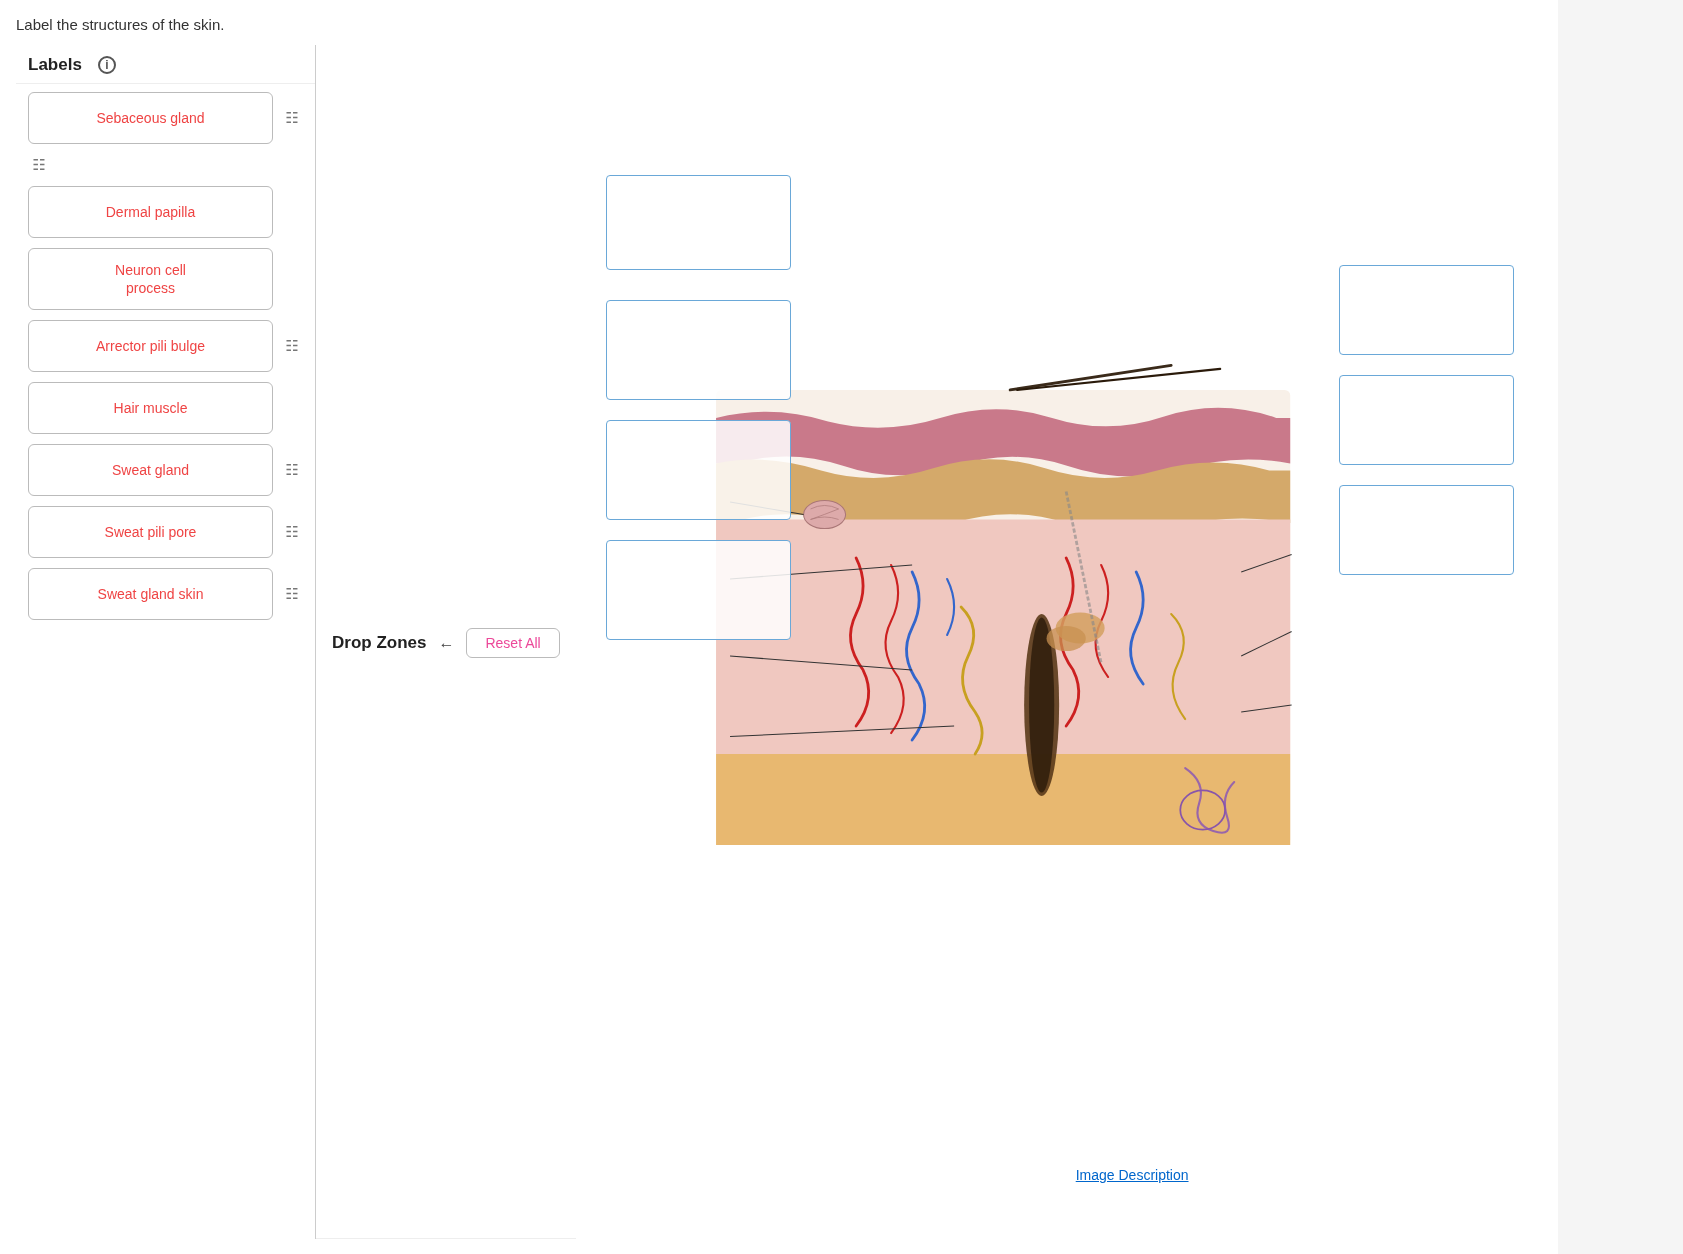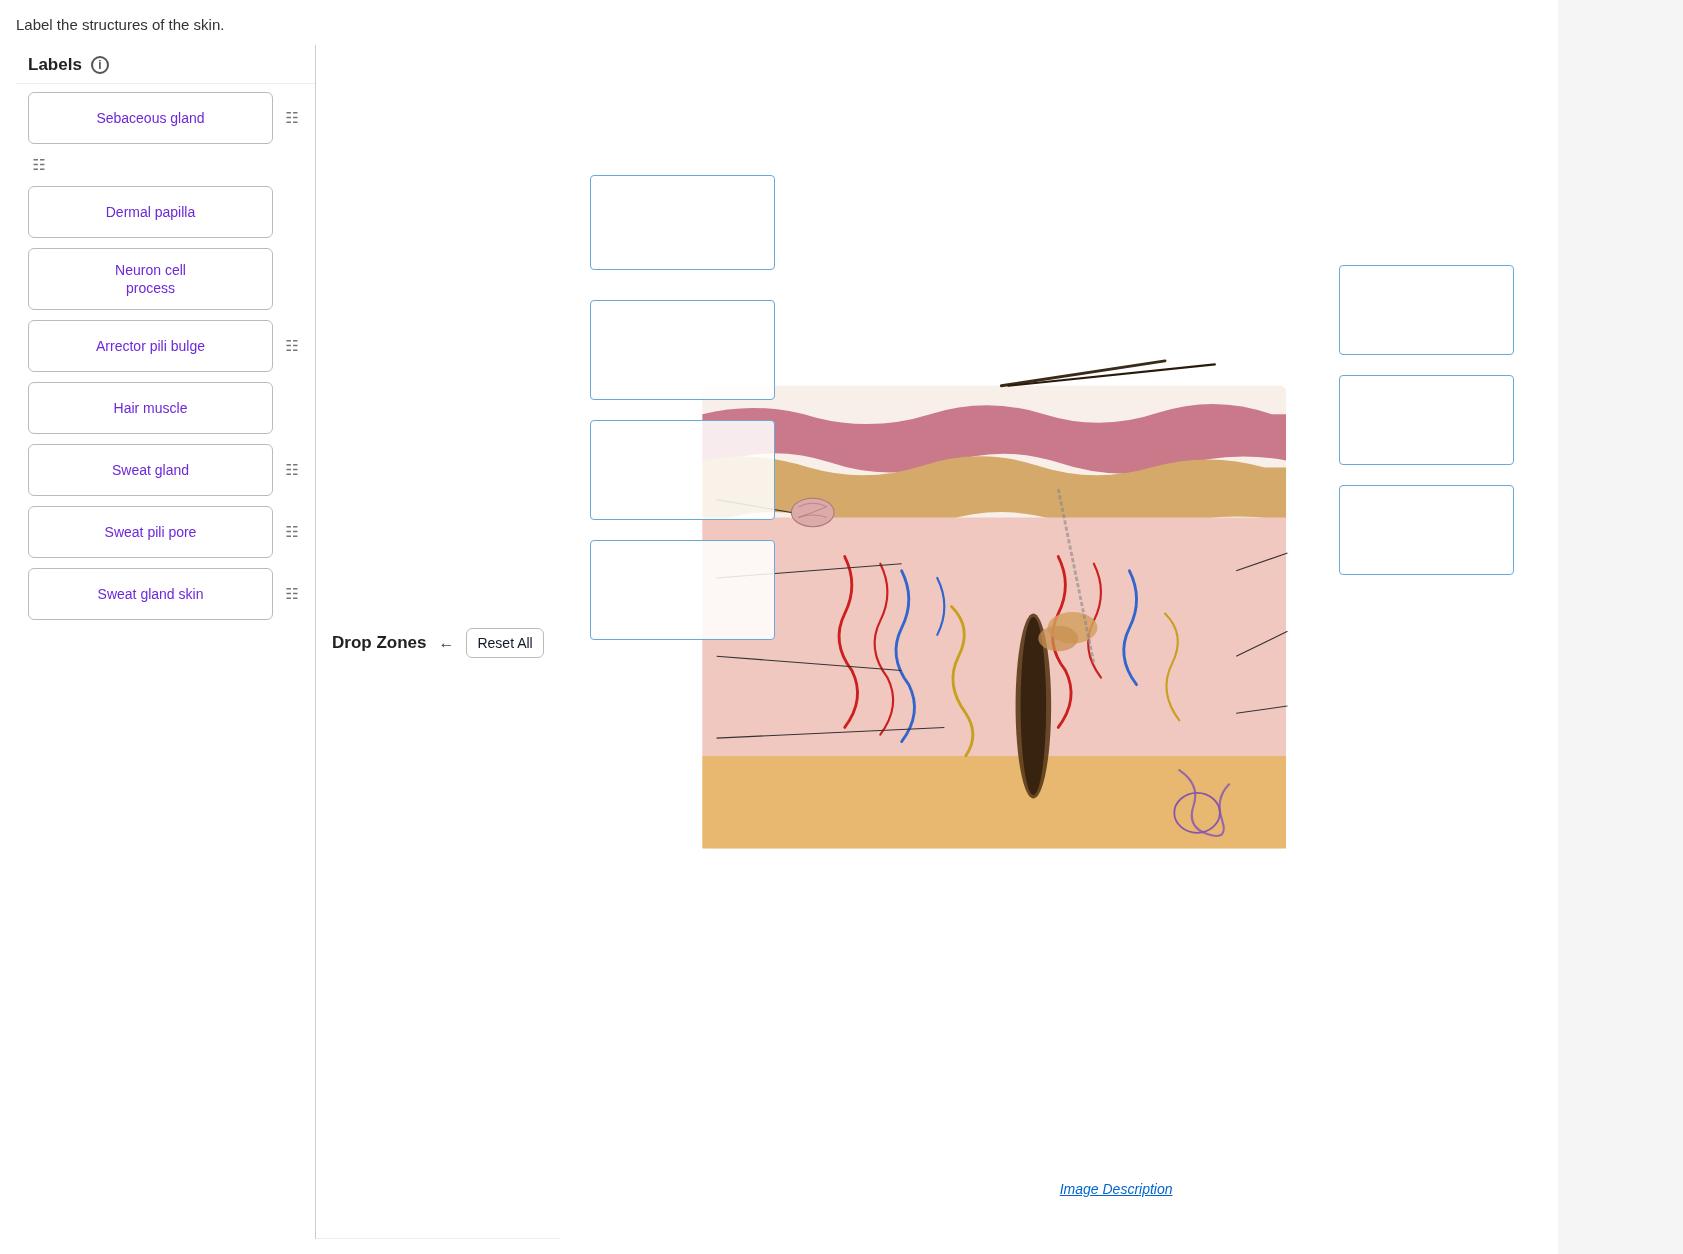--- a/index.html
+++ b/index.html
@@ -30,21 +30,21 @@
       width: 300px;
       min-width: 300px;
       background: #fff;
       border-right: 1px solid #ccc;
       display: flex;
       flex-direction: column;
     }
     .left-header {
       display: flex;
       align-items: center;
-      gap: 9px;
+      gap: 16px;
       padding: 10px 12px 8px 12px;
       font-weight: 700;
       font-size: 17px;
       color: #222;
       border-bottom: 1px solid #eee;
     }
     .info-icon {
       width: 18px;
       height: 18px;
       border-radius: 50%;
@@ -69,21 +69,21 @@
       gap: 8px;
       margin-bottom: 10px;
     }
     .label-card {
       flex: 1;
       border: 1.5px solid #bbb;
       border-radius: 6px;
       padding: 12px 10px;
       text-align: center;
       font-size: 14px;
-      color: #6d28d9;
+      color: #ef4444;
       background: #fff;
       cursor: grab;
       min-height: 52px;
       display: flex;
       align-items: center;
       justify-content: center;
       line-height: 1.3;
     }
     .note-icon {
       width: 22px;
@@ -121,24 +121,24 @@
       color: #222;
     }
     .arrow-icon {
       font-size: 16px;
       color: #444;
       cursor: pointer;
     }
     .reset-btn {
       border: 1.5px solid #bbb;
       border-radius: 6px;
-      padding: 6px 10px;
+      padding: 6px 18px;
       background: #fff;
       font-size: 14px;
-      color: #0f172a;
+      color: #ec4899;
       cursor: pointer;
     }
 
     .drop-zone-area {
       flex: 1;
       position: relative;
       overflow: hidden;
     }
 
     
@@ -308,19 +308,19 @@
 
         <div class="drop-zone dz-left-1" style="position:absolute;left:30px;top:130px;width:185px;height:95px;"></div>
         <div class="drop-zone dz-left-2" style="position:absolute;left:30px;top:255px;width:185px;height:100px;"></div>
         <div class="drop-zone dz-left-3" style="position:absolute;left:30px;top:375px;width:185px;height:100px;"></div>
         <div class="drop-zone dz-left-4" style="position:absolute;left:30px;top:495px;width:185px;height:100px;"></div>
 
         <div class="drop-zone dz-right-1" style="position:absolute;right:28px;top:220px;width:175px;height:90px;"></div>
         <div class="drop-zone dz-right-2" style="position:absolute;right:28px;top:330px;width:175px;height:90px;"></div>
         <div class="drop-zone dz-right-3" style="position:absolute;right:28px;top:440px;width:175px;height:90px;"></div>
 
-        <div class="image-description-link" style="position:absolute;bottom:42px;left:500px;font-style:italic;">Image Description</div>
+        <div class="image-description-link" style="position:absolute;bottom:56px;left:500px;">Image Description</div>
 
       </div>
     </div>
 
   </div>
 </div>
 
 </body></html>

